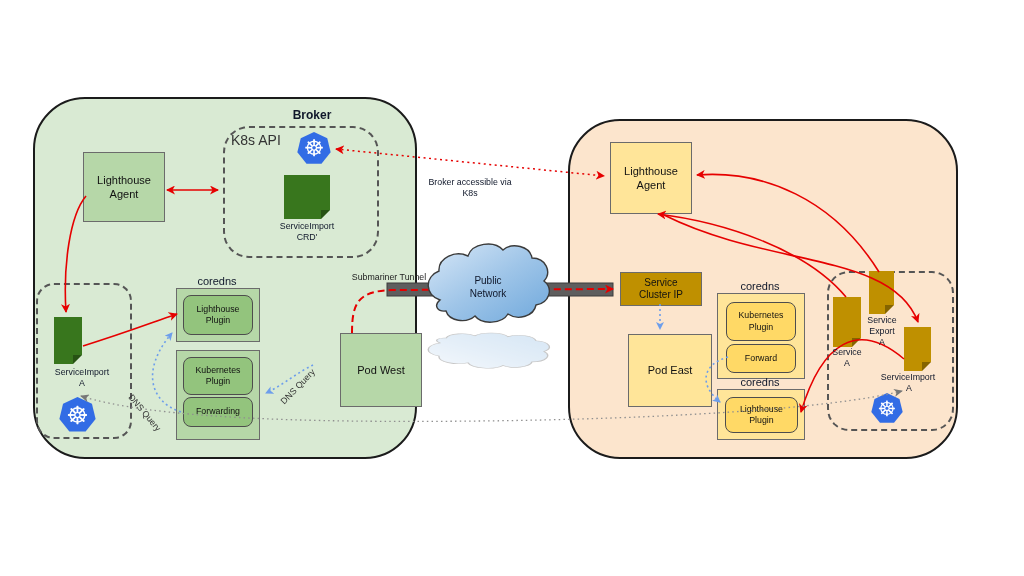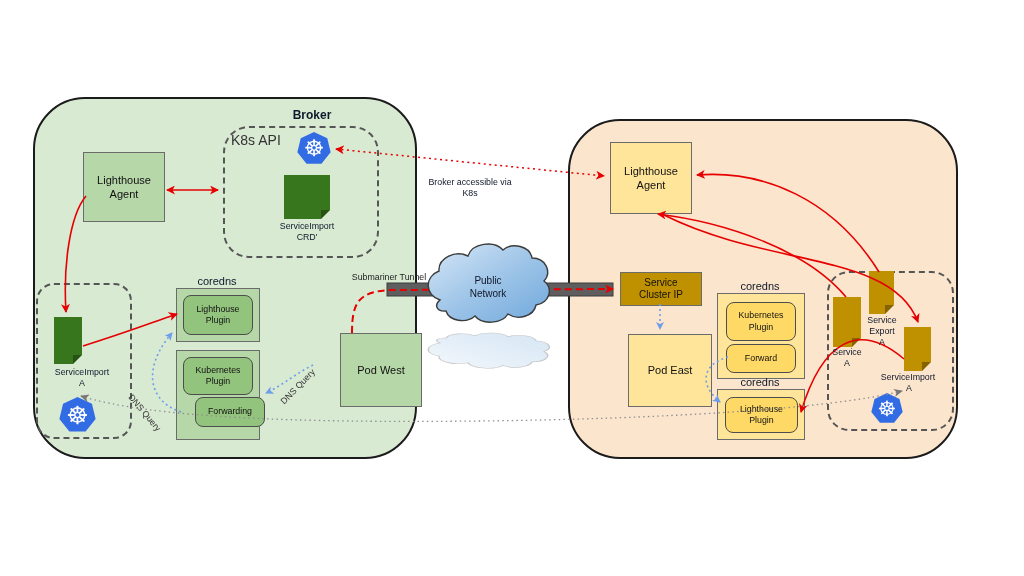--- a/index.html
+++ b/index.html
@@ -55,21 +55,21 @@
     <span>☸</span>
   </div>
 
   <div class="lbl" style="left:177px;top:275px;width:80px;font-size:11px;">coredns</div>
   <div class="node green-node" style="left:176px;top:288px;width:82px;height:52px;"></div>
   <div class="node green-plugin" style="left:183px;top:295px;width:68px;height:38px;font-size:8.8px;">Lighthouse
 Plugin</div>
   <div class="node green-node" style="left:176px;top:350px;width:82px;height:88px;"></div>
   <div class="node green-plugin" style="left:183px;top:357px;width:68px;height:36px;font-size:8.8px;">Kubernetes
 Plugin</div>
-  <div class="node green-plugin" style="left:183px;top:397px;width:68px;height:28px;font-size:8.8px;margin-left:12px;">Forwarding</div>
+  <div class="node green-plugin" style="left:183px;top:397px;width:68px;height:28px;font-size:8.8px;">Forwarding</div>
 
   <div class="node green-node" style="left:312px;top:333px;width:80px;height:72px;font-size:11px;margin-left:28px;">Pod West</div>
 
   <div class="lbl" style="left:322px;top:272px;width:86px;font-size:8.8px;color:#222;margin-left:24px;">Submariner Tunnel</div>
 
   <div class="lbl rot" style="left:128px;top:385px;width:64px;font-size:8.8px;color:#333;transform:rotate(50deg);">DNS Query</div>
   <div class="lbl rot" style="left:272px;top:406px;width:64px;font-size:8.8px;color:#333;transform:rotate(-46deg);">DNS Query</div>
 
 
   <div class="lbl" style="left:418px;top:177px;width:104px;font-size:8.8px;">Broker accessible via

